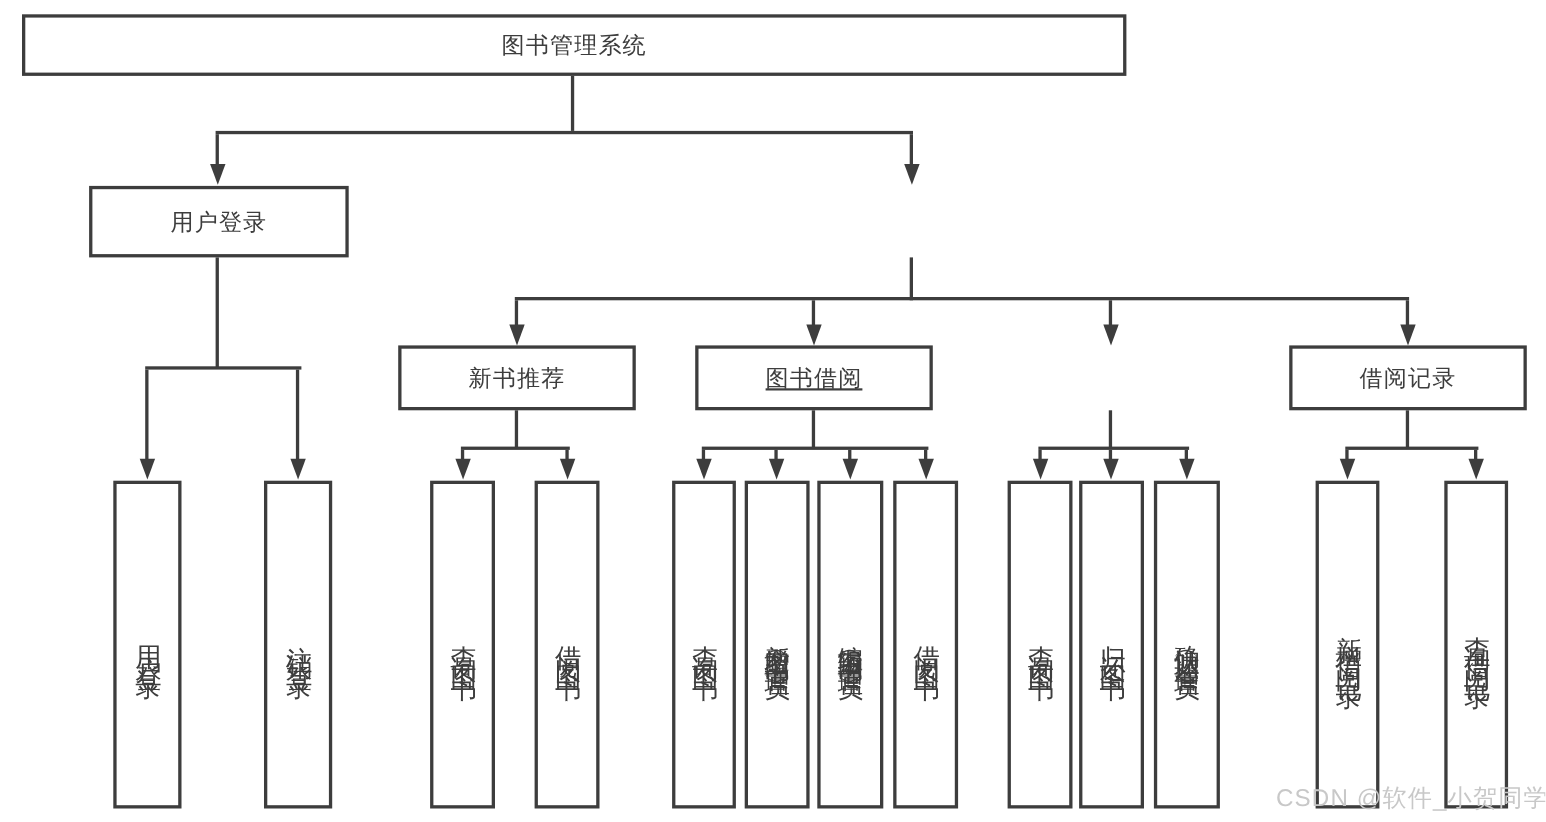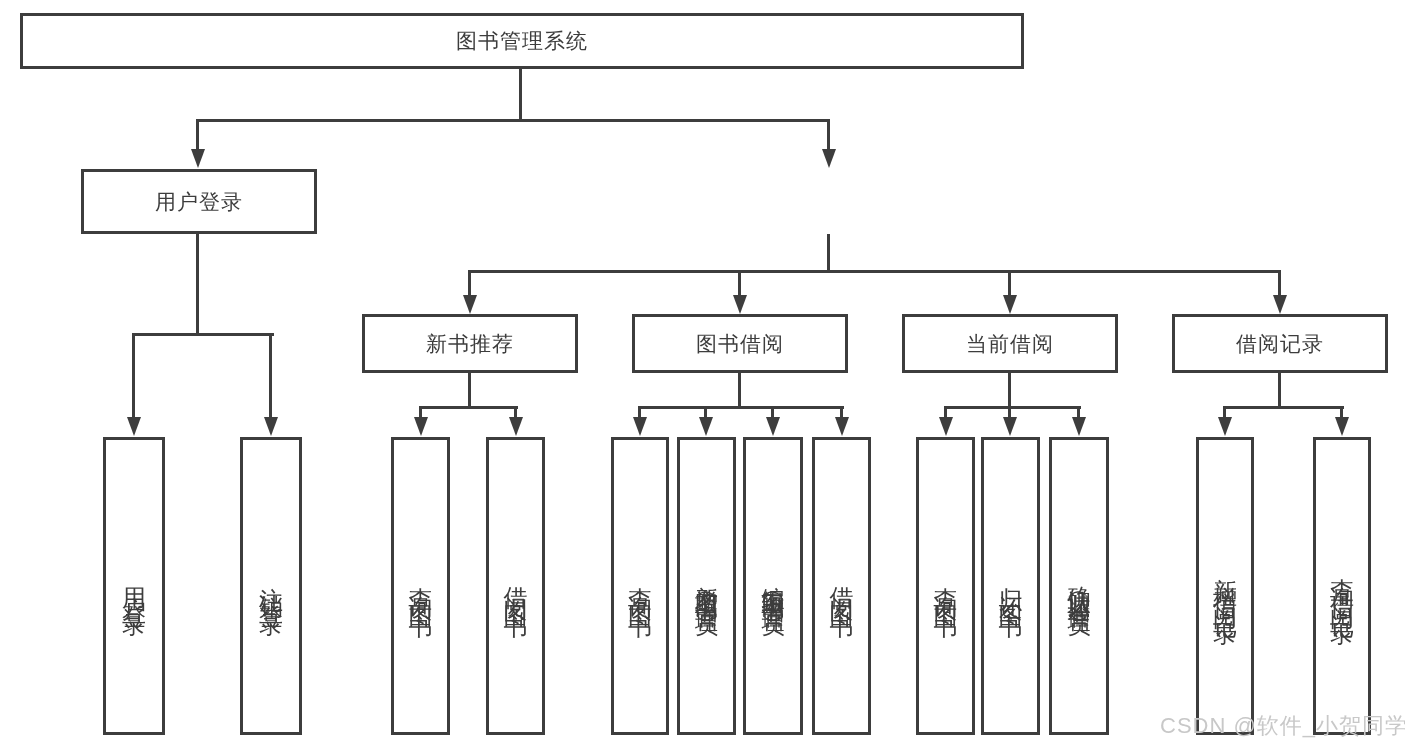--- a/index.html
+++ b/index.html
@@ -74,25 +74,22 @@
     <span>图书管理系统</span>
   </div>
 
   <div class="node h" style="left:81px;top:169px;width:236px;height:65px;">
     <span>用户登录</span>
   </div>
 
   <div class="node h" style="left:362px;top:314px;width:216px;height:59px;">
     <span>新书推荐</span>
   </div>
-  <div class="node h" style="left:632px;top:314px;width:216px;height:59px;">
+  <div class="node h" style="left:632px;top:314px;width:216px;height:59px;text-decoration:underline;">
     <span>图书借阅</span>
-  </div>
-  <div class="node h" style="left:902px;top:314px;width:216px;height:59px;">
-    <span>当前借阅</span>
   </div>
   <div class="node h" style="left:1172px;top:314px;width:216px;height:59px;">
     <span>借阅记录</span>
   </div>
 
   <div class="node leaf" style="left:103px;top:437px;width:62px;height:298px;">
     <span>用户登录</span>
   </div>
   <div class="node leaf" style="left:240px;top:437px;width:62px;height:298px;">
     <span>注销登录</span>

